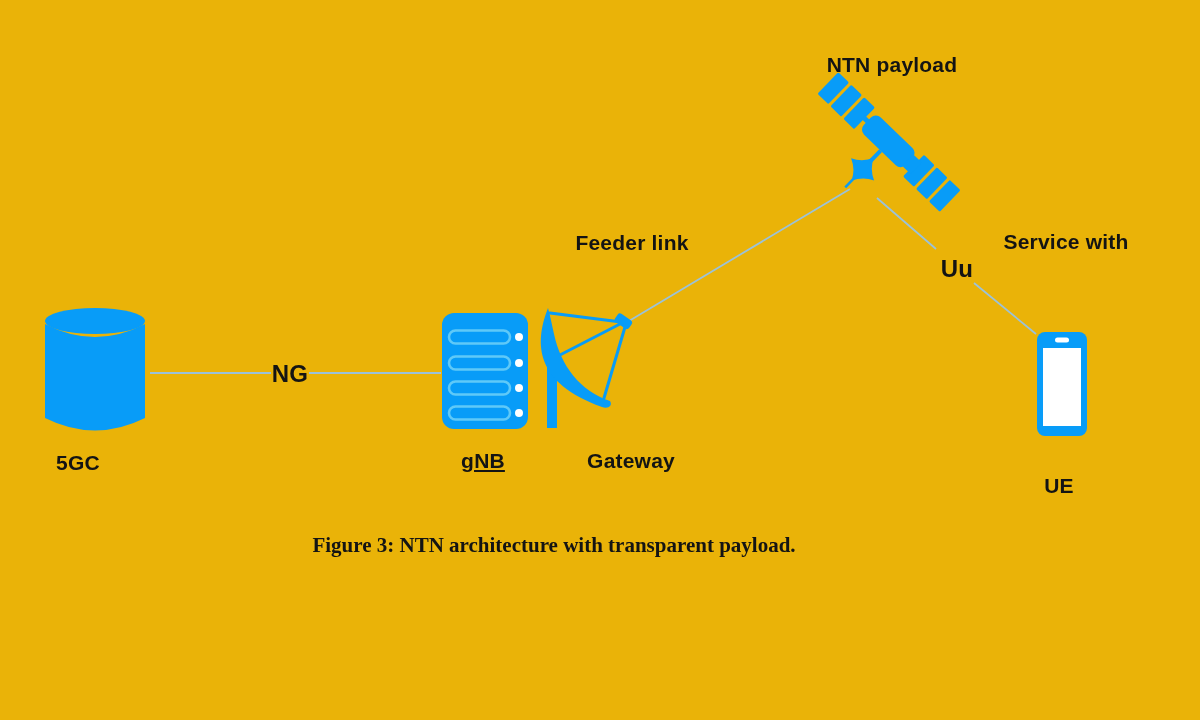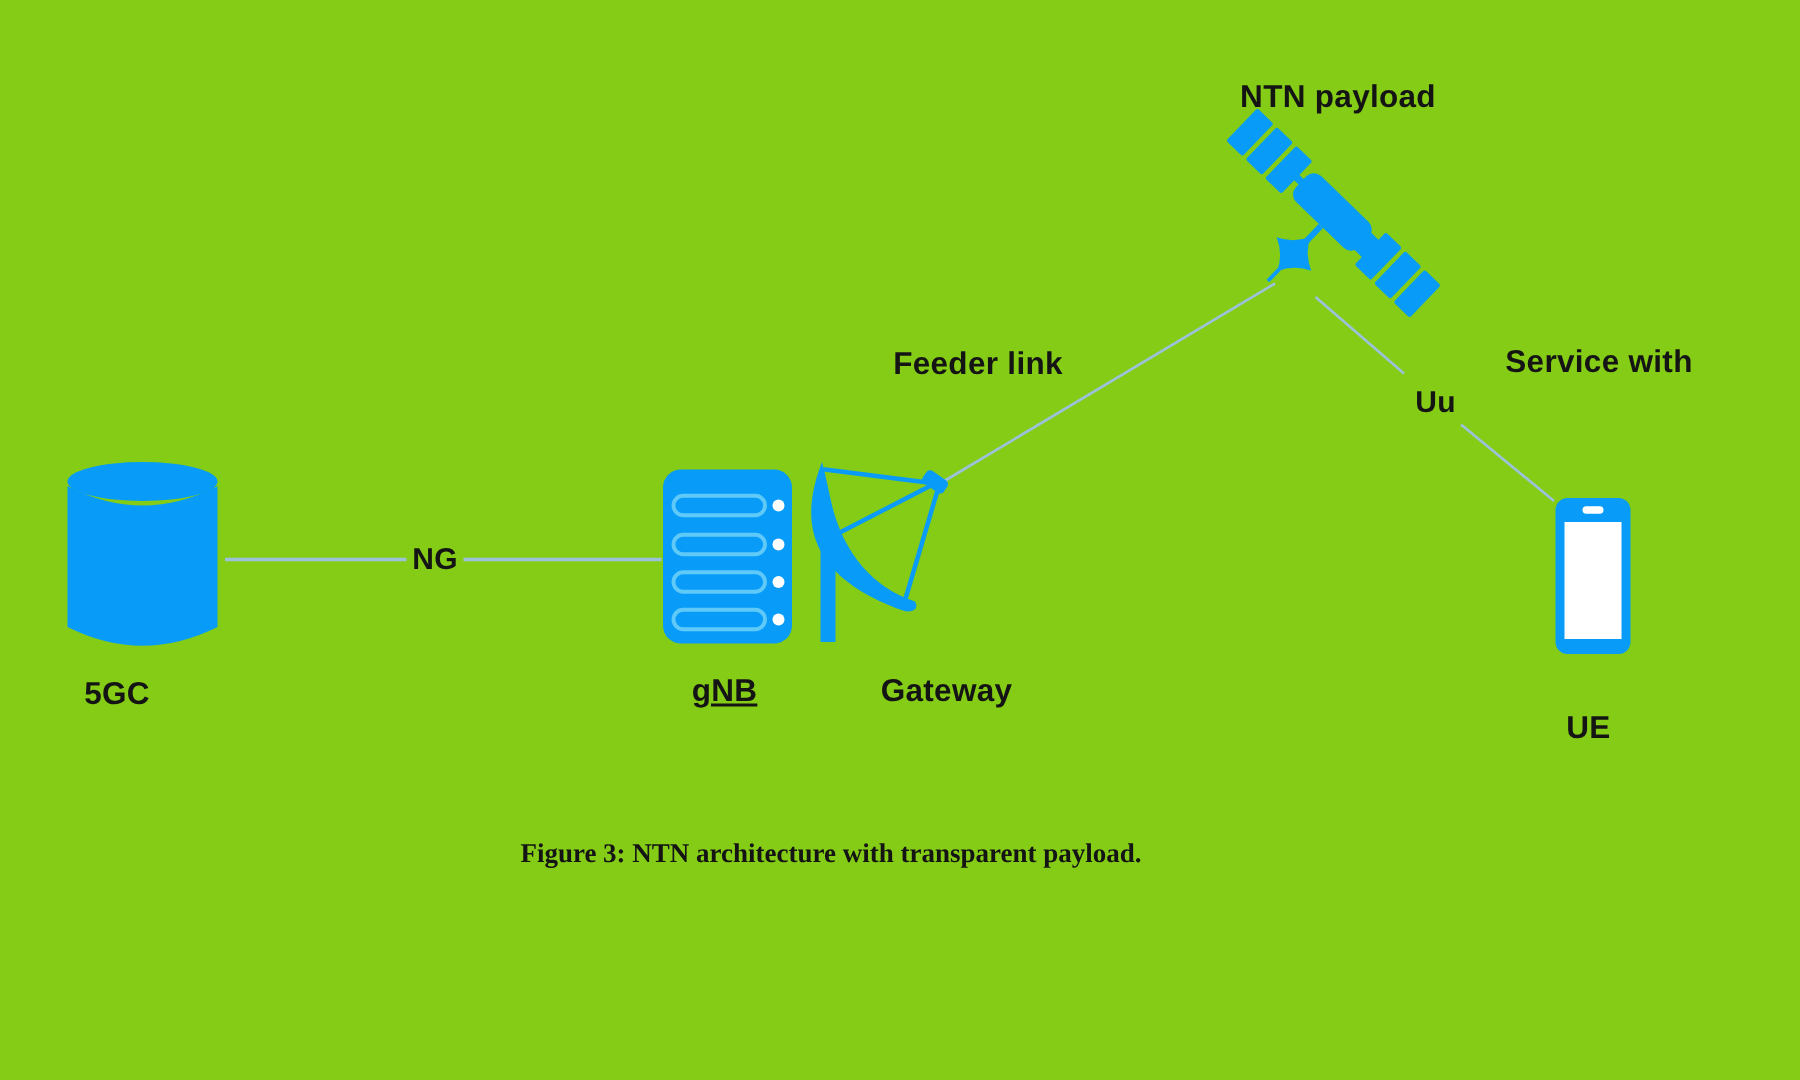--- a/index.html
+++ b/index.html
@@ -1,23 +1,23 @@
 <!DOCTYPE html>
 <html style="--icon-blue: #089CF8; --icon-blue-light: #5FC9F8; --link-line: #9BC2DA; --label-text: #141414;"><head>
 <meta charset="utf-8">
 <style>
   html,body{margin:0;padding:0;background:#ffffff;}
-  #page{position:relative;width:1200px;height:720px;background:#84cc16;overflow:hidden;
+  #page{position:relative;width:1200px;height:720px;background:#eab308;overflow:hidden;
         font-family:"Liberation Sans",sans-serif;}
   .lbl{position:absolute;transform:translate(-50%,-50%);white-space:nowrap;
        font-weight:bold;font-size:21px;color:var(--label-text,#141414);letter-spacing:.2px;}
-  .lbl-sm{font-size:20px;}
+  .lbl-sm{font-size:24px;}
   #caption{position:absolute;transform:translate(-50%,-50%);white-space:nowrap;
-       font-family:"Liberation Serif",serif;font-weight:bold;font-size:18px;
-       color:var(--label-text,#141414);margin-top:24px;}
+       font-family:"Liberation Serif",serif;font-weight:bold;font-size:21px;
+       color:var(--label-text,#141414);}
   .bfill{fill:var(--icon-blue,#089CF8);}
   .bstroke{stroke:var(--icon-blue,#089CF8);fill:none;}
   .slot{stroke:var(--icon-blue-light,#5FC9F8);fill:none;stroke-width:2.6;}
   .link{stroke:var(--link-line,#9BC2DA);fill:none;}
 </style>
 </head>
 <body>
 
 <div id="page">
 
@@ -78,21 +78,21 @@
 
     <g>
       <rect class="bfill" x="1037" y="332" width="50" height="104" rx="8"></rect>
       <rect x="1043" y="348" width="38" height="78" fill="#ffffff"></rect>
       <rect x="1055" y="337.5" width="14" height="5" rx="2.5" fill="#ffffff"></rect>
     </g>
   </svg>
 
   <div class="lbl" style="left:892px;top:65px;">NTN payload</div>
 
-  <div class="lbl" style="left:652px;top:243px;text-align:right;">Feeder link</div>
+  <div class="lbl" style="left:632px;top:243px;text-align:right;">Feeder link</div>
 
   <div class="lbl" style="left:1066px;top:242px;">Service with</div>
 
   <div class="lbl lbl-sm" style="left:957px;top:269px;">Uu</div>
 
   <div class="lbl lbl-sm" style="left:290px;top:374px;">NG</div>
 
   <div class="lbl" style="left:78px;top:463px;">5GC</div>
 
   <div class="lbl" style="left:483px;top:461px;text-decoration:underline;">gNB</div>

